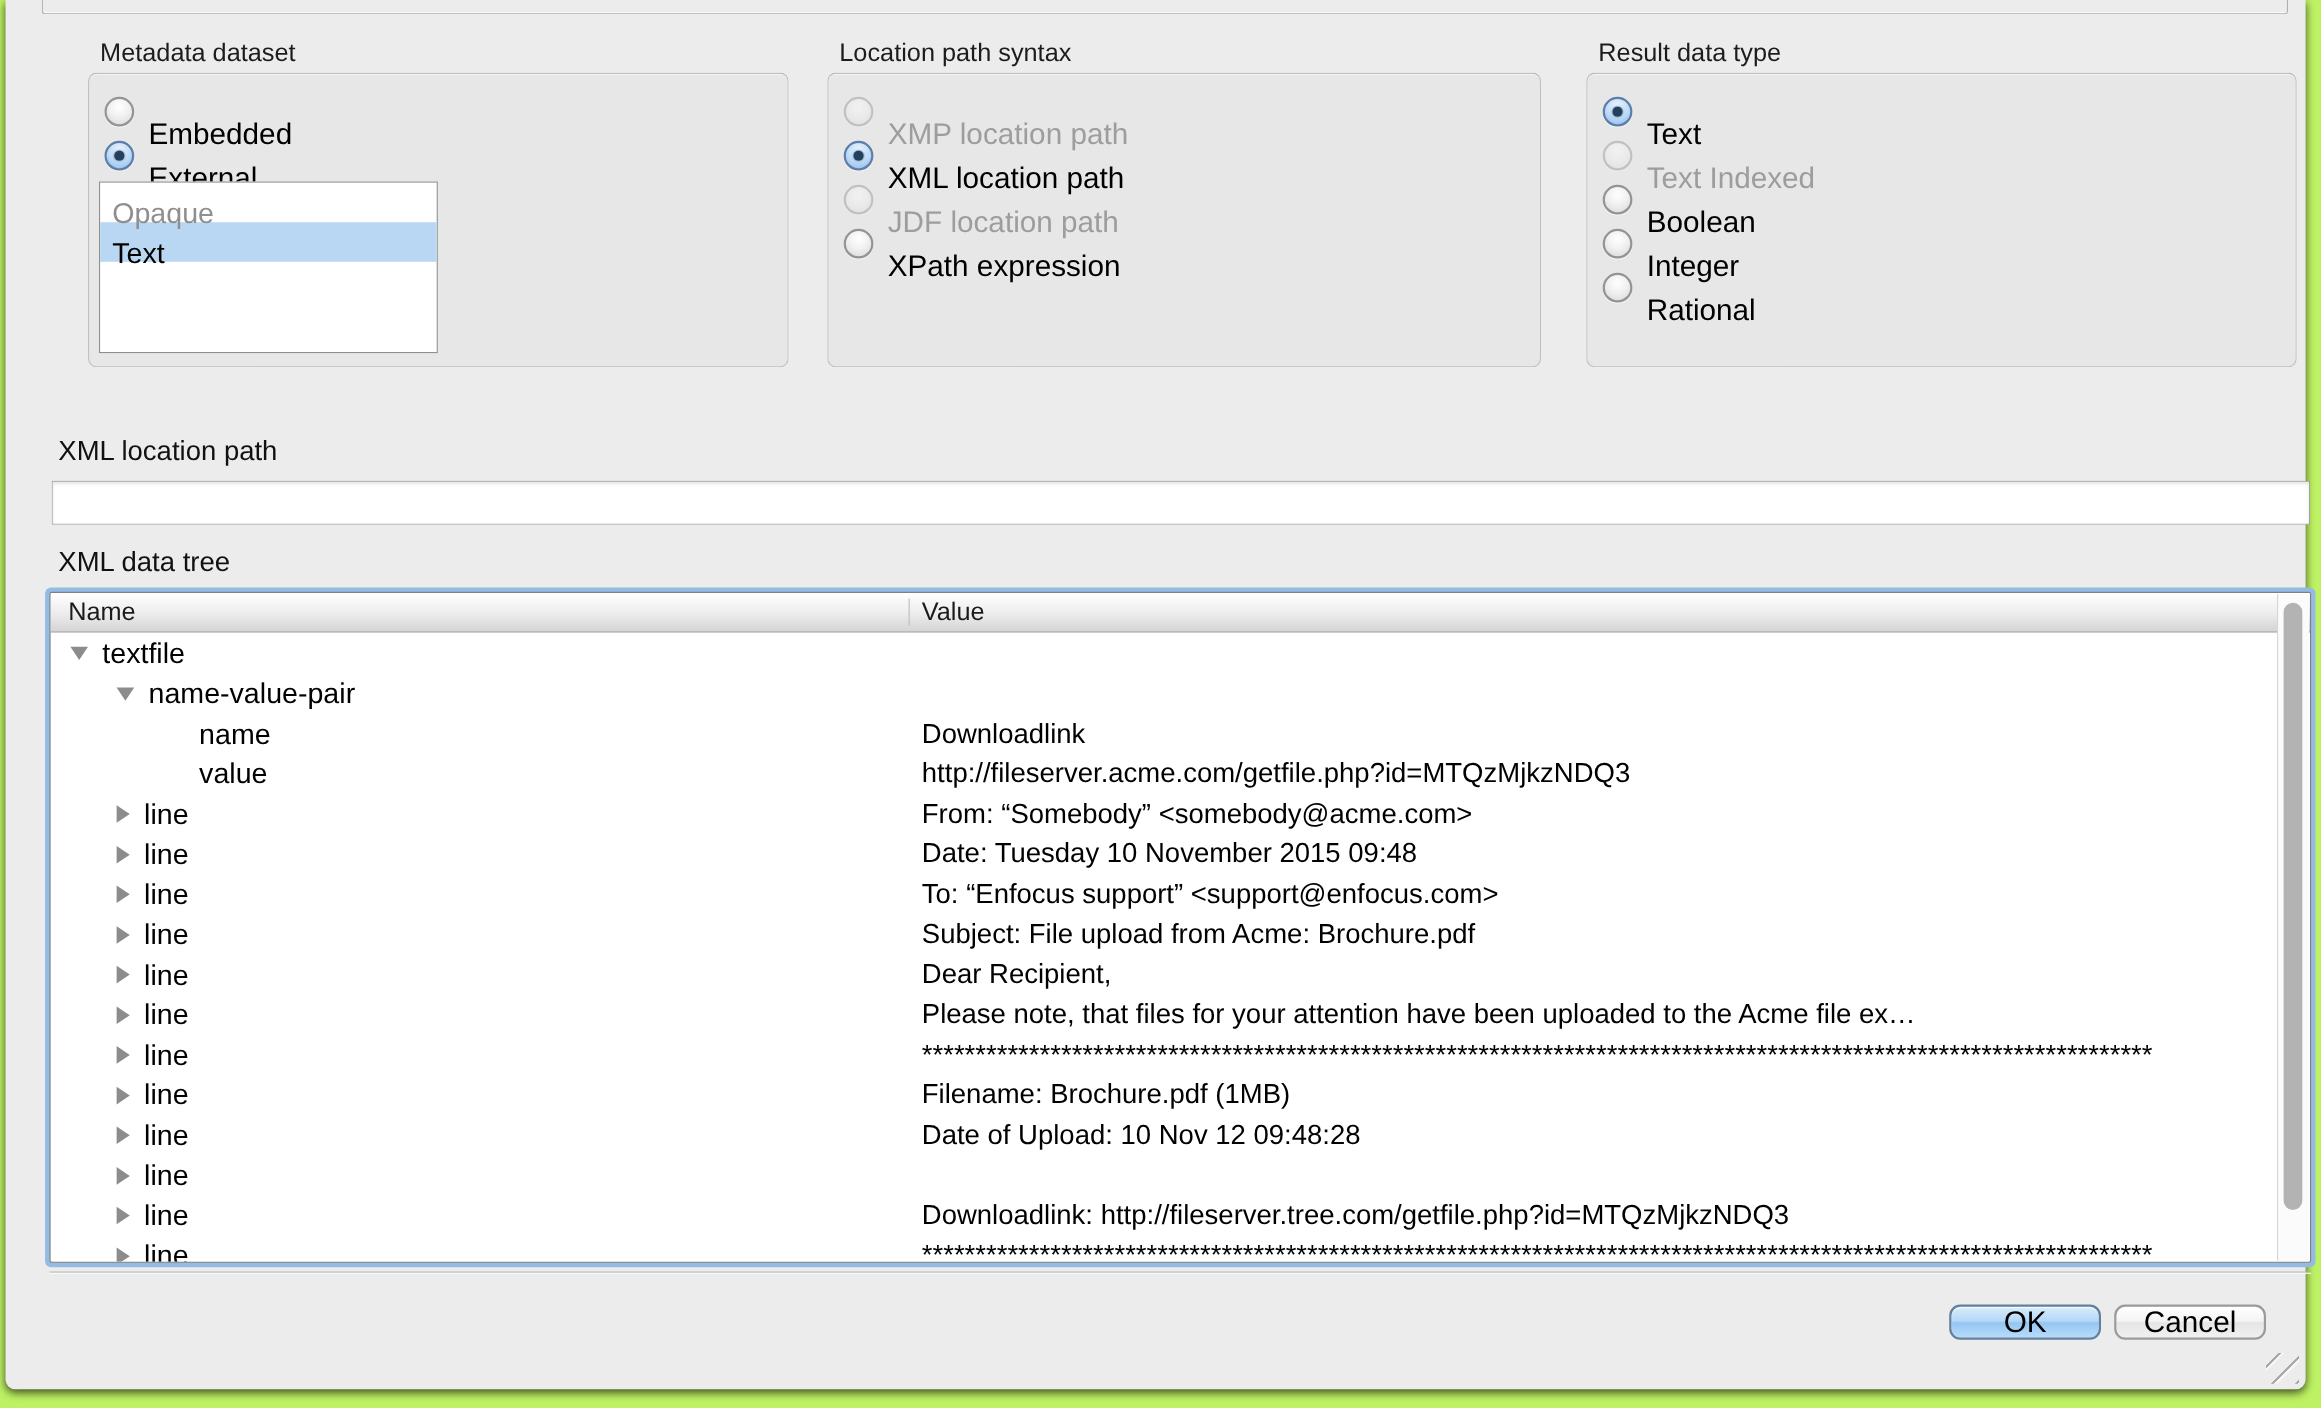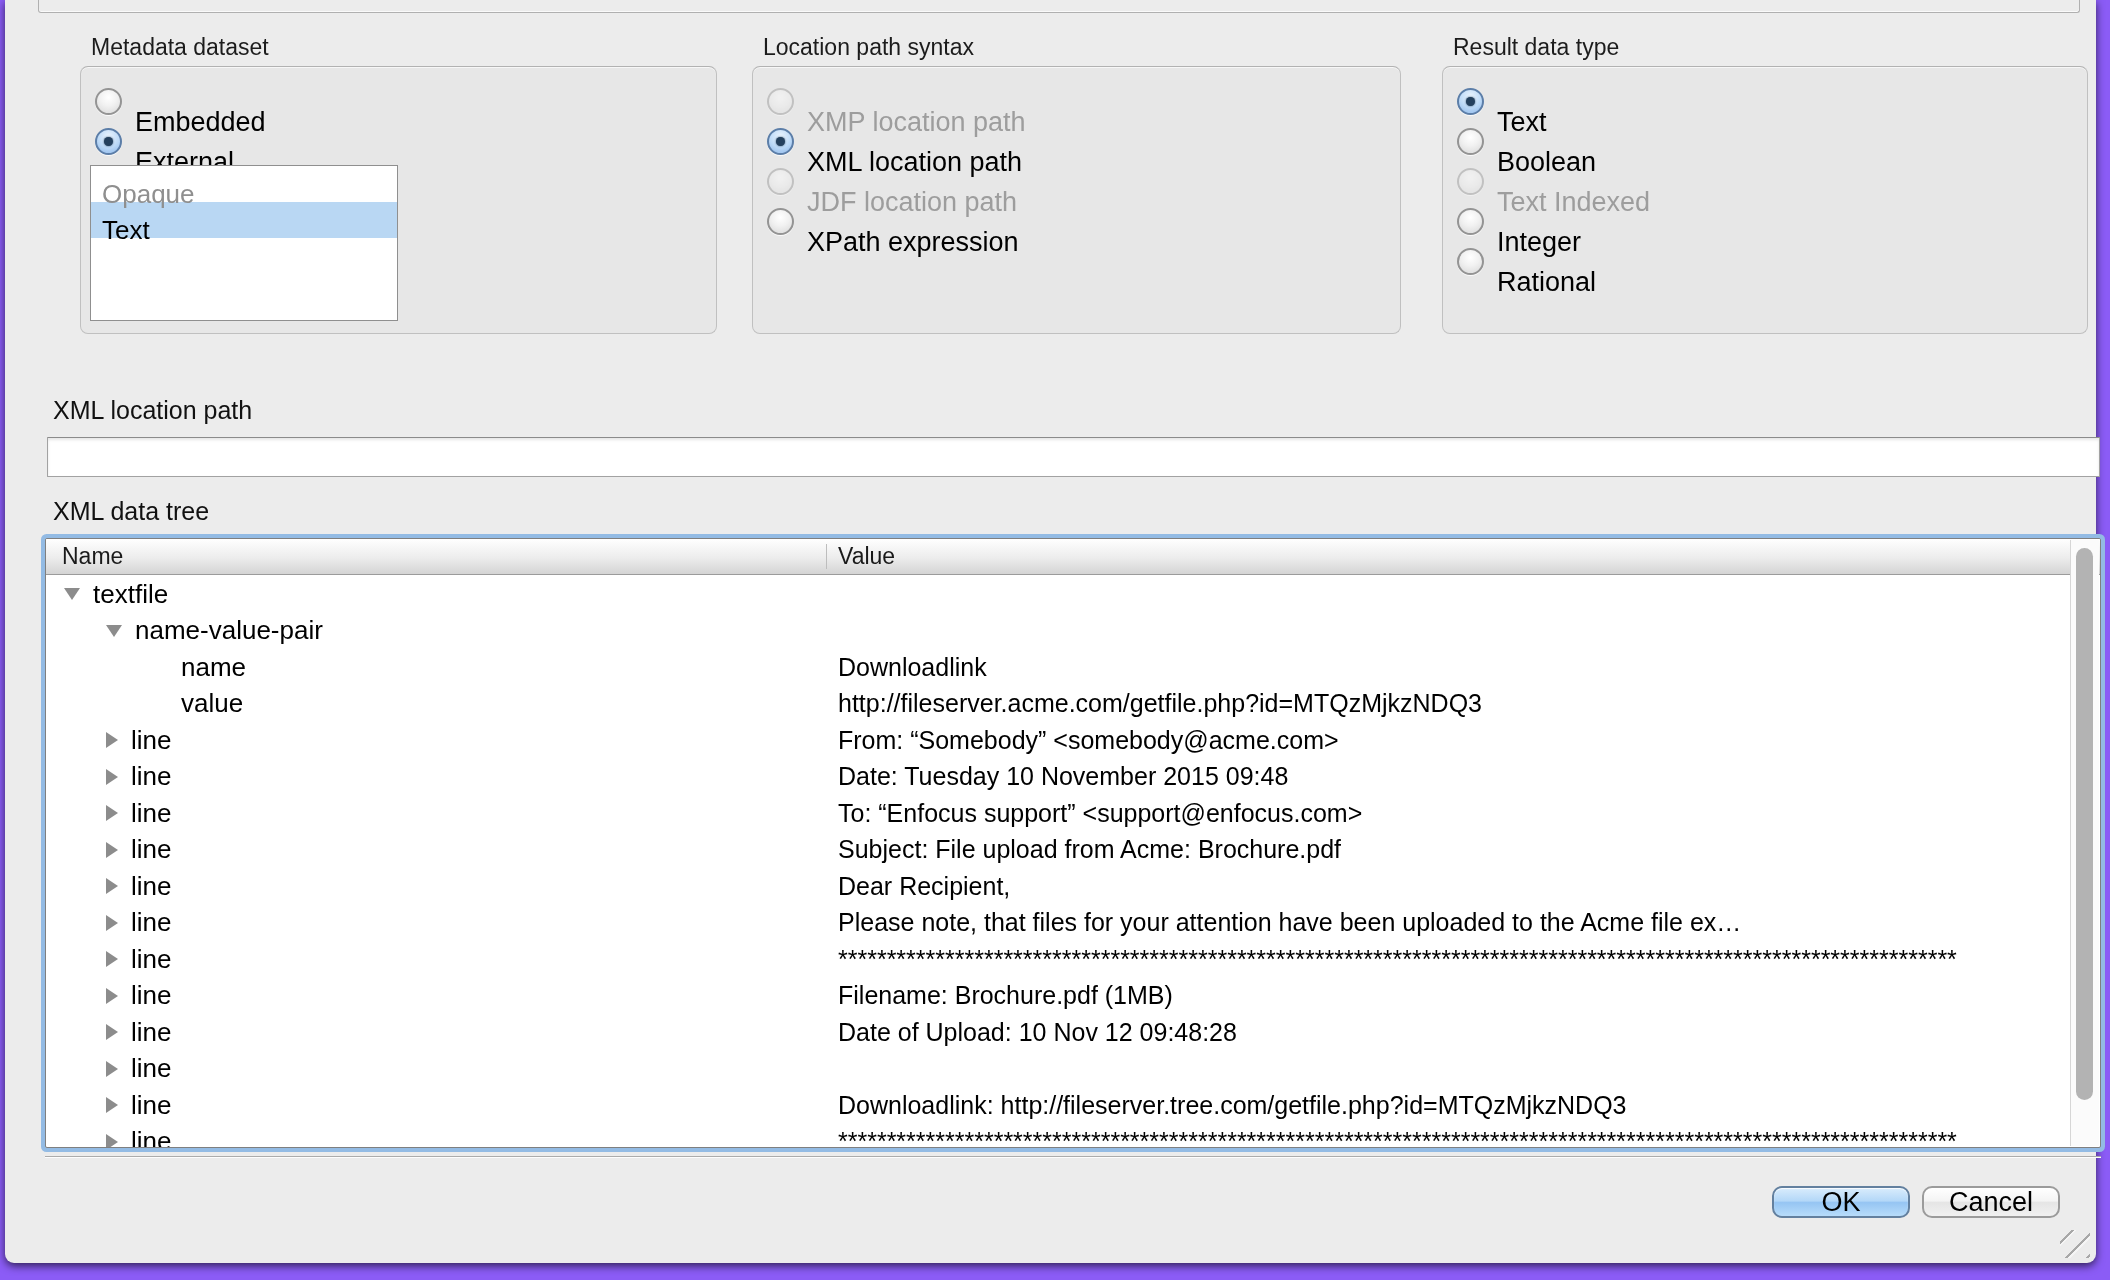--- a/index.html
+++ b/index.html
@@ -1,19 +1,19 @@
 <!DOCTYPE html>
 <html><head>
 <meta charset="utf-8">
 <style>
   * { margin:0; padding:0; box-sizing:border-box; }
   html,body { background:#26393f; }
   body { font-family:"Liberation Sans", sans-serif; }
 
-  .stage { position:relative; width:2110px; height:1280px; background:#8b5cf6; overflow:hidden;text-decoration:underline; }
+  .stage { position:relative; width:2110px; height:1280px; background:#bef264; overflow:hidden;text-decoration:underline; }
 
   .dialog { position:absolute; left:5px; top:0; width:2091px; height:1263px;
             background:#ececec; border-radius:0 0 9px 9px;
             box-shadow:0 3px 8px rgba(0,0,0,.65); }
 
   
   .top-remnant { position:absolute; left:33px; top:0; width:2042px; height:13px;
                  border:1px solid #b0b0b0; border-top:none; border-radius:0 0 3px 3px;
                  box-shadow:inset 0 -1px 0 #fafafa; }
 
@@ -139,26 +139,26 @@
     </div>
 
     <div class="group-label" style="left:1448px">Result data type</div>
     <div class="groupbox" style="left:1437px;width:646px">
       <div class="radios" id="radios-result_data_type">
           <div class="radio-row">
             <span class="radio sel"></span>
             <span class="radio-label">Text</span>
           </div>
           <div class="radio-row">
-            <span class="radio"></span>
-            <span class="radio-label">Boolean</span>
-          </div>
-          <div class="radio-row">
             <span class="radio dis"></span>
             <span class="radio-label dis">Text Indexed</span>
+          </div>
+          <div class="radio-row">
+            <span class="radio"></span>
+            <span class="radio-label">Boolean</span>
           </div>
           <div class="radio-row">
             <span class="radio"></span>
             <span class="radio-label">Integer</span>
           </div>
           <div class="radio-row">
             <span class="radio"></span>
             <span class="radio-label">Rational</span>
           </div>
         </div>

